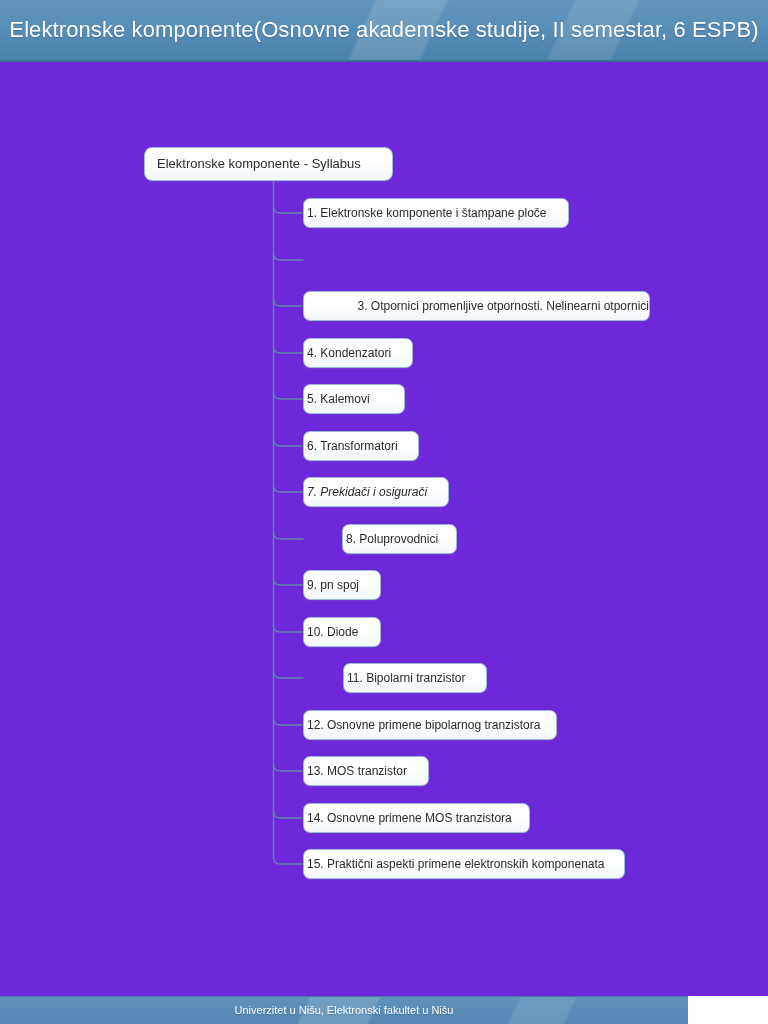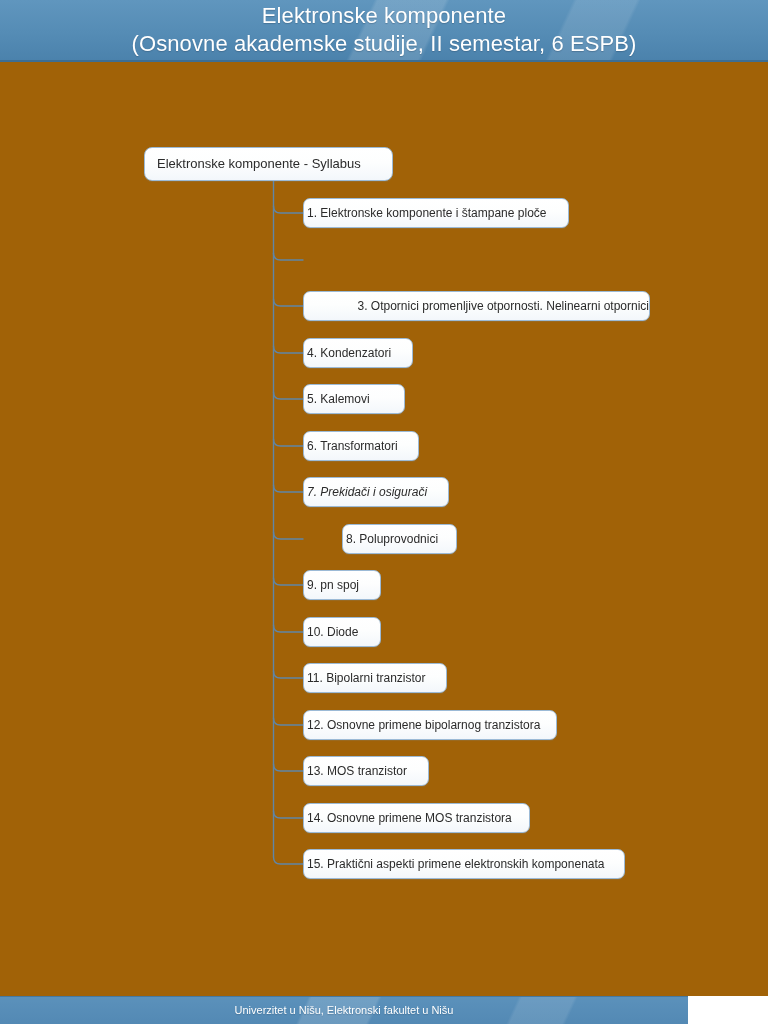--- a/index.html
+++ b/index.html
@@ -30,41 +30,41 @@
         rgba(255,255,255,0.13) 56%,
         rgba(255,255,255,0.00) 56.5%,
         rgba(255,255,255,0.00) 72%,
         rgba(255,255,255,0.10) 72.5%,
         rgba(255,255,255,0.10) 80%,
         rgba(255,255,255,0.00) 80.5%),
       linear-gradient(to bottom, #6096be 0%, #558cb5 55%, #4b82ac 100%);
     border-bottom: 2px solid #3d6e93;
     box-sizing: border-box;
     display: flex;
-    flex-direction: column;
+    flex-direction: row;
     align-items: center;
     justify-content: center;
   }
   .header-line {
     color: #ffffff;
     font-size: 22px;
     line-height: 28px;
     letter-spacing: 0.1px;
     white-space: nowrap;
     text-shadow: 0 1px 1px rgba(40,70,95,0.35);
   }
 
   
   #diagram-canvas {
     position: absolute;
     left: 0;
     top: 62px;
     width: 768px;
     height: 934px;
-    background: #a16207;
+    background: #6d28d9;
   }
   #connector-layer {
     position: absolute;
     left: 0;
     top: 0;
     width: 768px;
     height: 934px;
   }
 
   
@@ -194,21 +194,21 @@
   </div>
   <div class="node child-node" style="top:462px;width:115px;margin-left:39px;">
     <span class="node-label">8. Poluprovodnici</span>
   </div>
   <div class="node child-node" style="top:508px;width:78px;">
     <span class="node-label">9. pn spoj</span>
   </div>
   <div class="node child-node" style="top:555px;width:78px;">
     <span class="node-label">10.  Diode</span>
   </div>
-  <div class="node child-node" style="top:601px;width:144px;">
+  <div class="node child-node" style="top:601px;width:144px;margin-left:40px;">
     <span class="node-label">11. Bipolarni tranzistor</span>
   </div>
   <div class="node child-node" style="top:648px;width:254px;">
     <span class="node-label">12.  Osnovne primene bipolarnog tranzistora</span>
   </div>
   <div class="node child-node" style="top:694px;width:126px;">
     <span class="node-label">13. MOS tranzistor</span>
   </div>
   <div class="node child-node" style="top:741px;width:227px;">
     <span class="node-label">14.  Osnovne primene MOS tranzistora</span>

